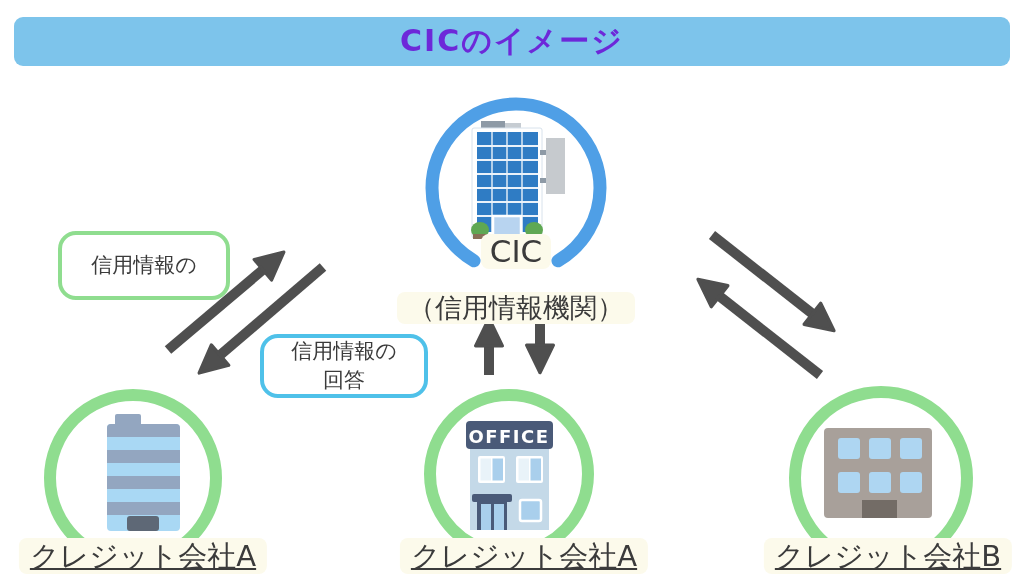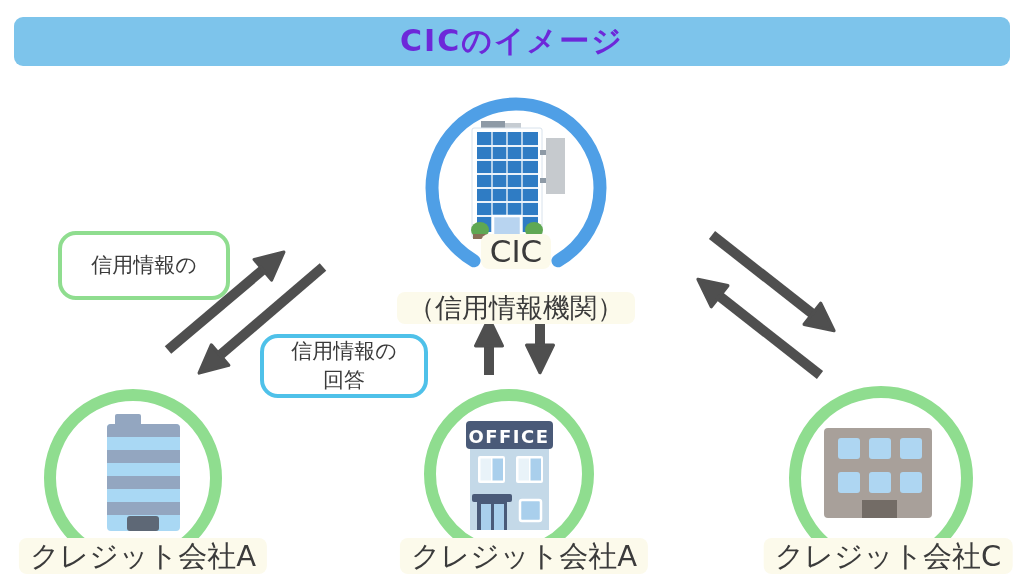--- a/index.html
+++ b/index.html
@@ -29,21 +29,21 @@
   .note{
     position:absolute;box-sizing:border-box;background:#ffffff;border-radius:18px;
     display:flex;flex-direction:column;align-items:center;justify-content:center;
     font-size:21px;line-height:1.38;color:#3b3b3b;text-align:center;
   }
   .note-green{left:58px;top:231px;width:172px;height:69px;border:4px solid #8FDD8F;}
   .note-blue{left:260px;top:334px;width:168px;height:64px;border:4px solid #4FC1E9;}
 
   .company-label{
     position:absolute;top:537px;transform:translateX(-50%);
-    font-size:29px;white-space:nowrap;
+    font-size:29px;white-space:nowrap;text-decoration:underline;
   }
   .pos-a{left:143px;}
   .pos-b{left:524px;}
   .pos-c{left:888px;}
 </style>
 </head>
 <body>
 
 <div class="stage">
 
@@ -162,16 +162,16 @@
     <span>回答</span>
   </div>
 
   <div class="company-label pos-a">
     <span class="hl">クレジット会社A</span>
   </div>
   <div class="company-label pos-b">
     <span class="hl">クレジット会社A</span>
   </div>
   <div class="company-label pos-c">
-    <span class="hl">クレジット会社C</span>
+    <span class="hl">クレジット会社B</span>
   </div>
 
 </div>
 
 </body></html>

